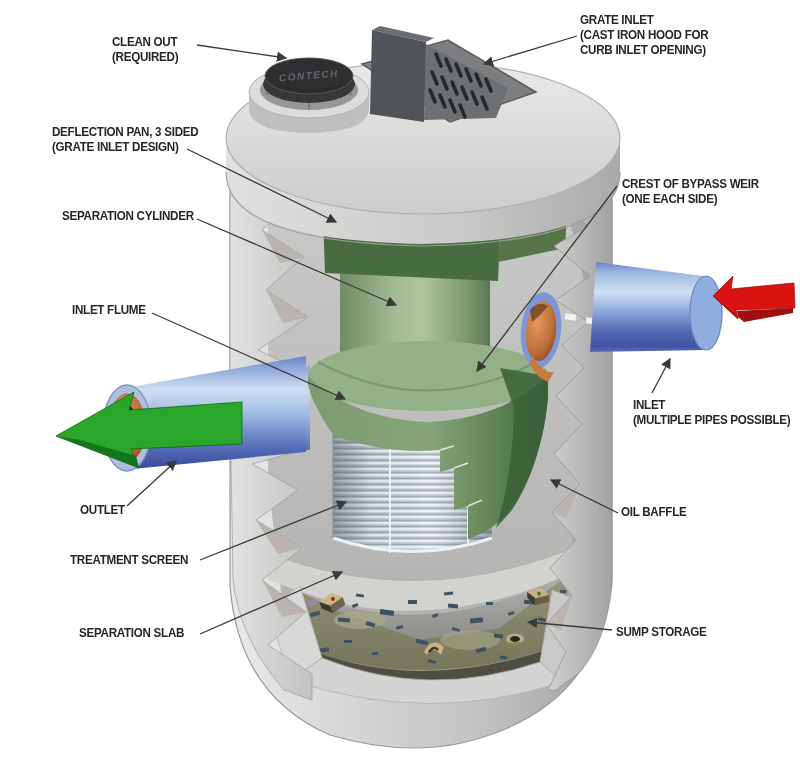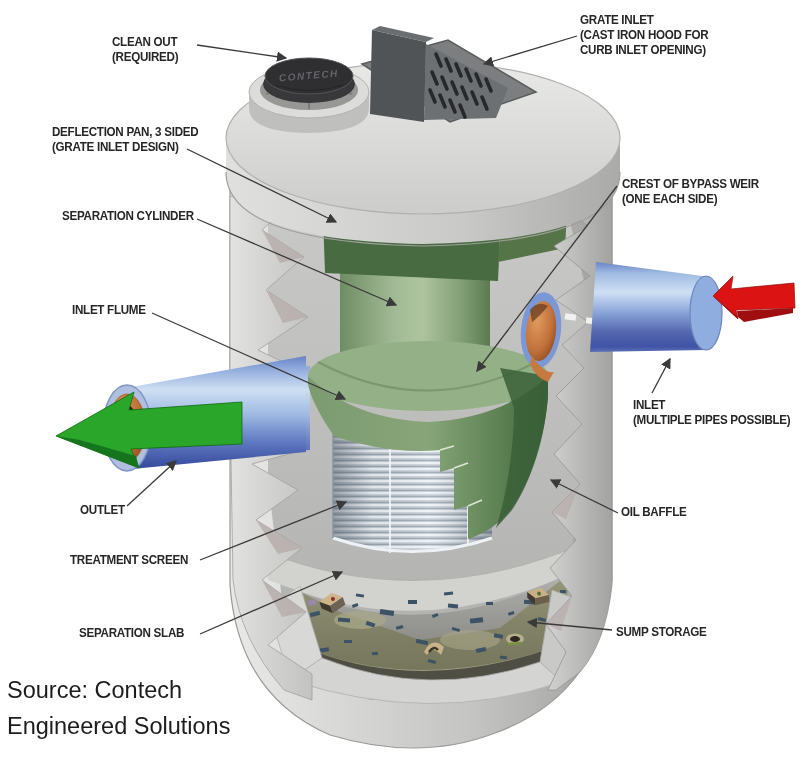--- a/index.html
+++ b/index.html
@@ -372,17 +372,13 @@
   <div class="lbl" style="left:70px;top:553px;">
     <div>TREATMENT SCREEN</div>
   </div>
   <div class="lbl" style="left:79px;top:626px;">
     <div>SEPARATION SLAB</div>
   </div>
   <div class="lbl" style="left:616px;top:625px;">
     <div>SUMP STORAGE</div>
   </div>
 
-  <div class="source">
-    <div>Source: Contech</div>
-    <div>Engineered Solutions</div>
-  </div>
 </div>
 
 </body></html>

